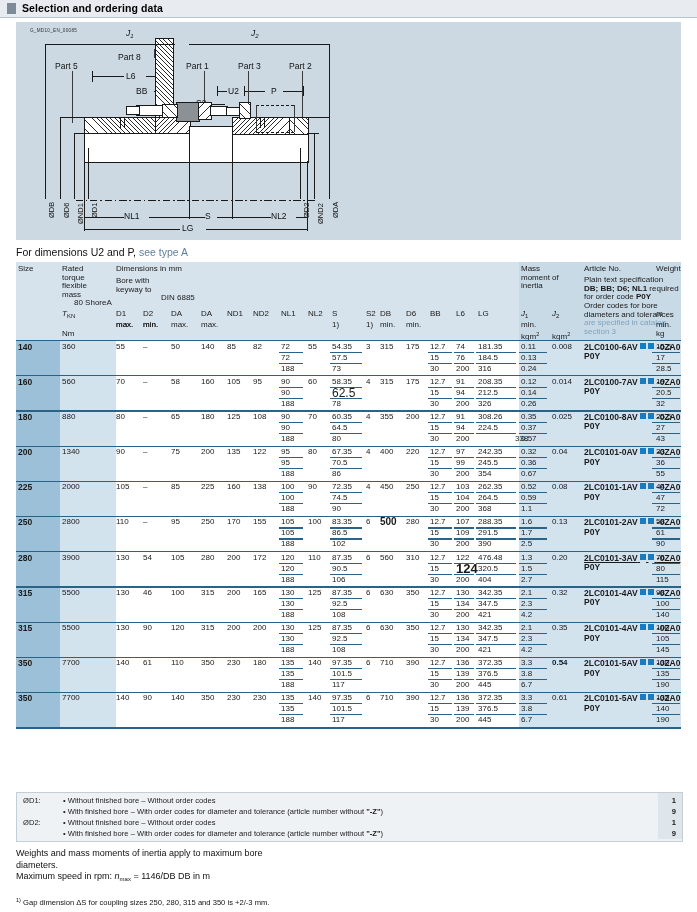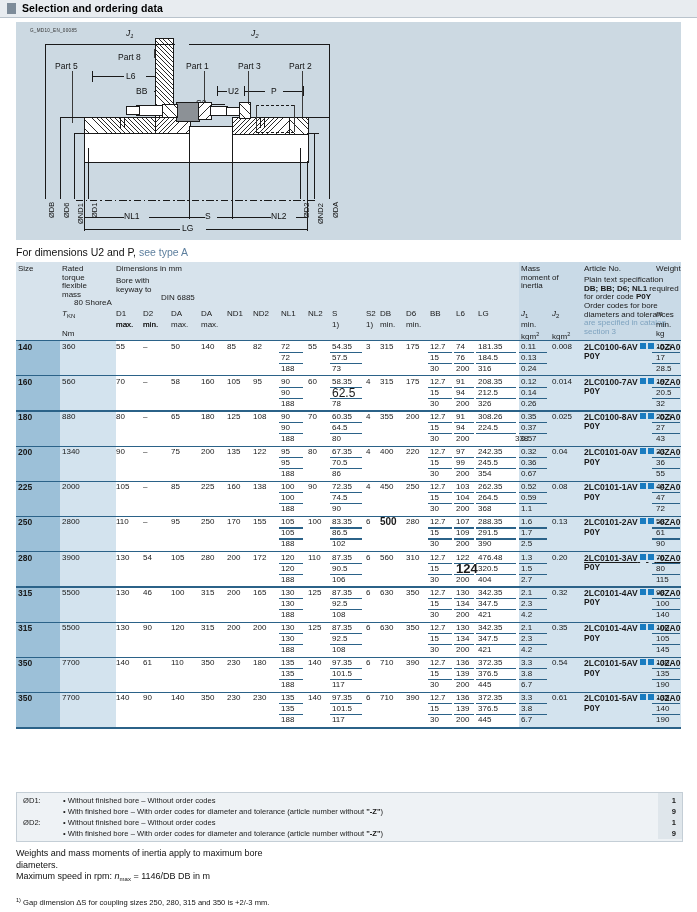--- a/index.html
+++ b/index.html
@@ -806,21 +806,21 @@
         <div class="cell " style="left: 100px; top: 1.5px;;font-size:8px;">140</div>
         <div class="cell " style="left: 127px; top: 1.5px;;font-size:8px;">61</div>
         <div class="cell " style="left: 155px; top: 1.5px;;font-size:8px;">110</div>
         <div class="cell " style="left: 185px; top: 1.5px;;font-size:8px;">350</div>
         <div class="cell " style="left: 211px; top: 1.5px;;font-size:8px;">230</div>
         <div class="cell " style="left: 237px; top: 1.5px;;font-size:8px;">180</div>
         <div class="cell " style="left: 292px; top: 1.5px;;font-size:8px;">140</div>
         <div class="cell " style="left: 350px; top: 1.5px;;font-size:8px;">6</div>
         <div class="cell " style="left: 364px; top: 1.5px;;font-size:8px;">710</div>
         <div class="cell " style="left: 390px; top: 1.5px;;font-size:8px;">390</div>
-        <div class="cell " style="left: 536px; top: 1.5px;;font-size:8px;">0.54</div>
+        <div class="cell " style="left: 536px; top: 1.5px;;font-size:8px;font-weight:bold;">0.54</div>
         <div class="cell " style="left: 265px; top: 1.5px;;font-size:8px;">135</div>
         <div class="cell " style="left: 316px; top: 1.5px;;font-size:8px;">97.35</div>
         <div class="cell " style="left: 414px; top: 1.5px;;font-size:8px;">12.7</div>
         <div class="cell " style="left: 440px; top: 1.5px;;font-size:8px;">136</div>
         <div class="cell " style="left: 462px; top: 1.5px;;font-size:8px;">372.35</div>
         <div class="cell " style="left: 505px; top: 1.5px;;font-size:8px;">3.3</div>
         <div class="cell " style="left: 640px; top: 1.5px;;font-size:8px;">130</div>
         <div class="tline" style="left: 263px; top: 11.5px; width: 24px;"></div>
         <div class="tline" style="left: 314px; top: 11.5px; width: 32px;"></div>
         <div class="tline" style="left: 412px; top: 11.5px; width: 24px;"></div>

